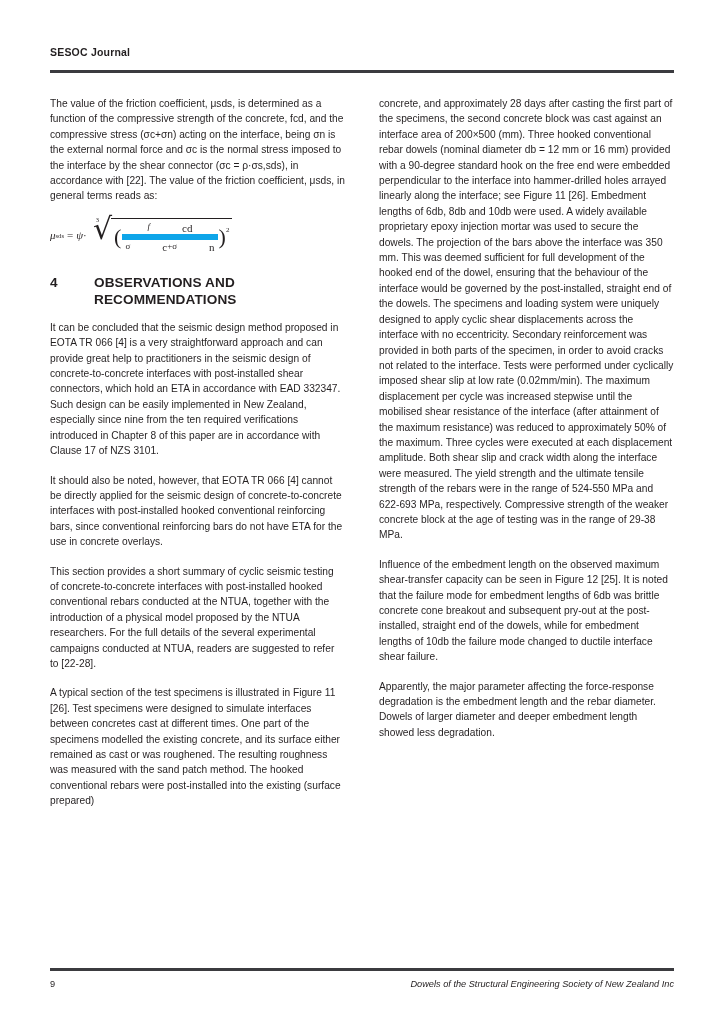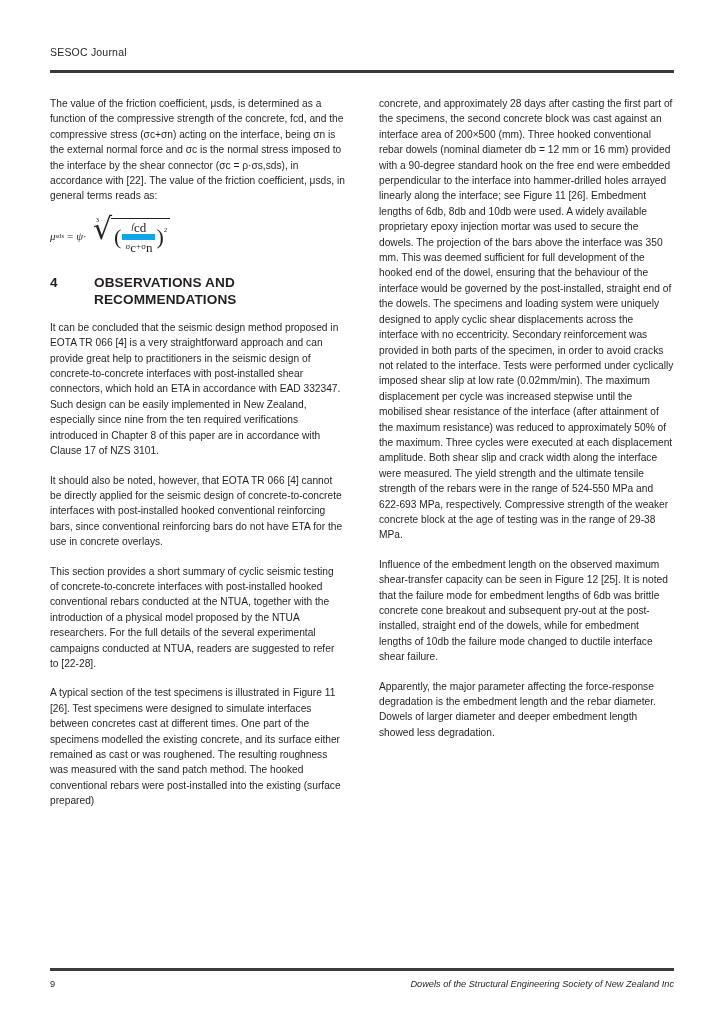--- a/index.html
+++ b/index.html
@@ -24,21 +24,21 @@
 
   
   .header {
     position: absolute;
     left: 50px;
     top: 46px;
     width: 624px;
   }
   .header-title {
     font-size: 10.5px;
-    font-weight: normal;
+    font-weight: bold;
     letter-spacing: 0.2px;
     color: #231f20;
     line-height: 13px;
   }
   .rule-thick {
     position: absolute;
     left: 50px;
     width: 624px;
     height: 3.2px;
     background: #3b3b3f;
@@ -172,21 +172,21 @@
     line-height: 12px;
     color: #231f20;
   }
   .footer-right {
     font-style: italic;
   }
 
   
   .mi { font-family: "Liberation Serif", serif; font-style: italic; }
   .ms { font-family: "Liberation Serif", serif; }
-  sub.sm { font-size: 13px; }
+  sub.sm { font-size: 11px; margin-left: 32px; }
 </style>
 </head>
 <body>
 
 <div class="page">
 
   <div class="header">
     <div class="header-title">SESOC Journal</div>
   </div>
   <div class="rule-thick header-rule"></div>

